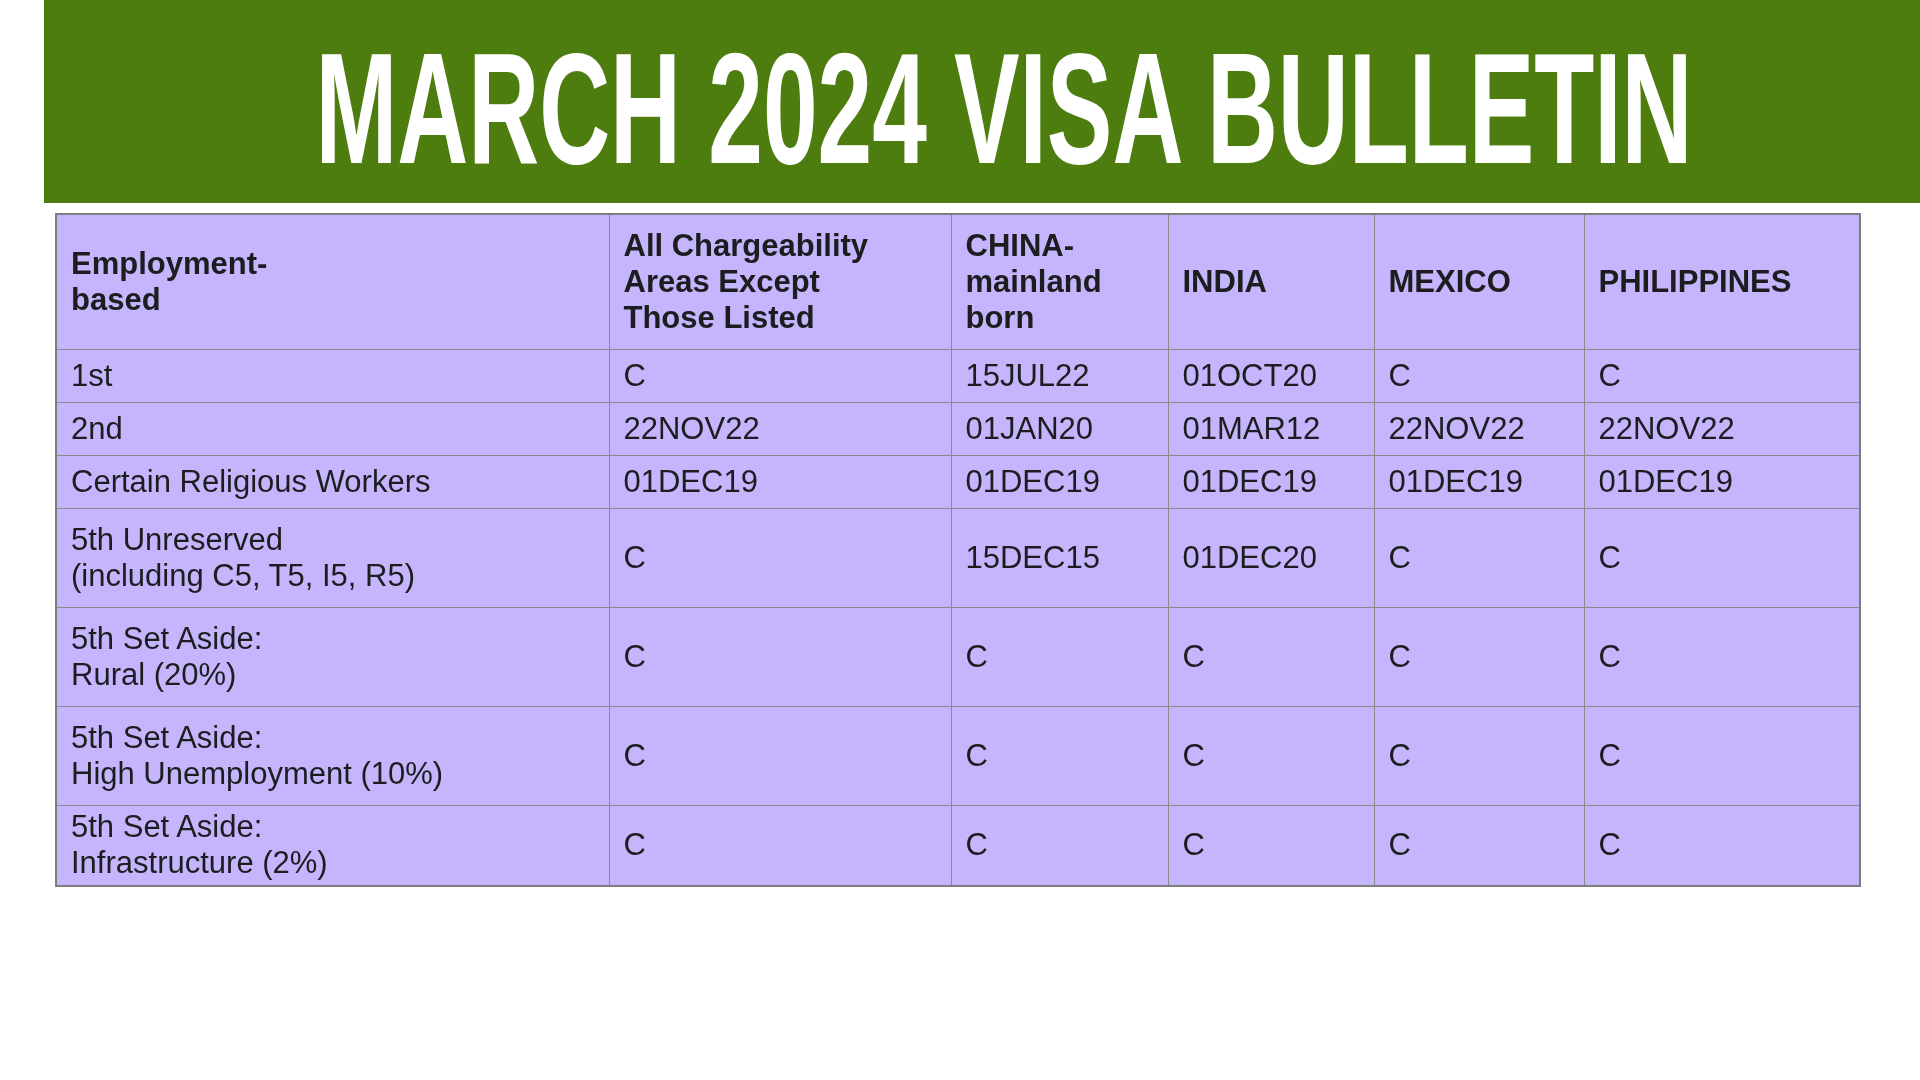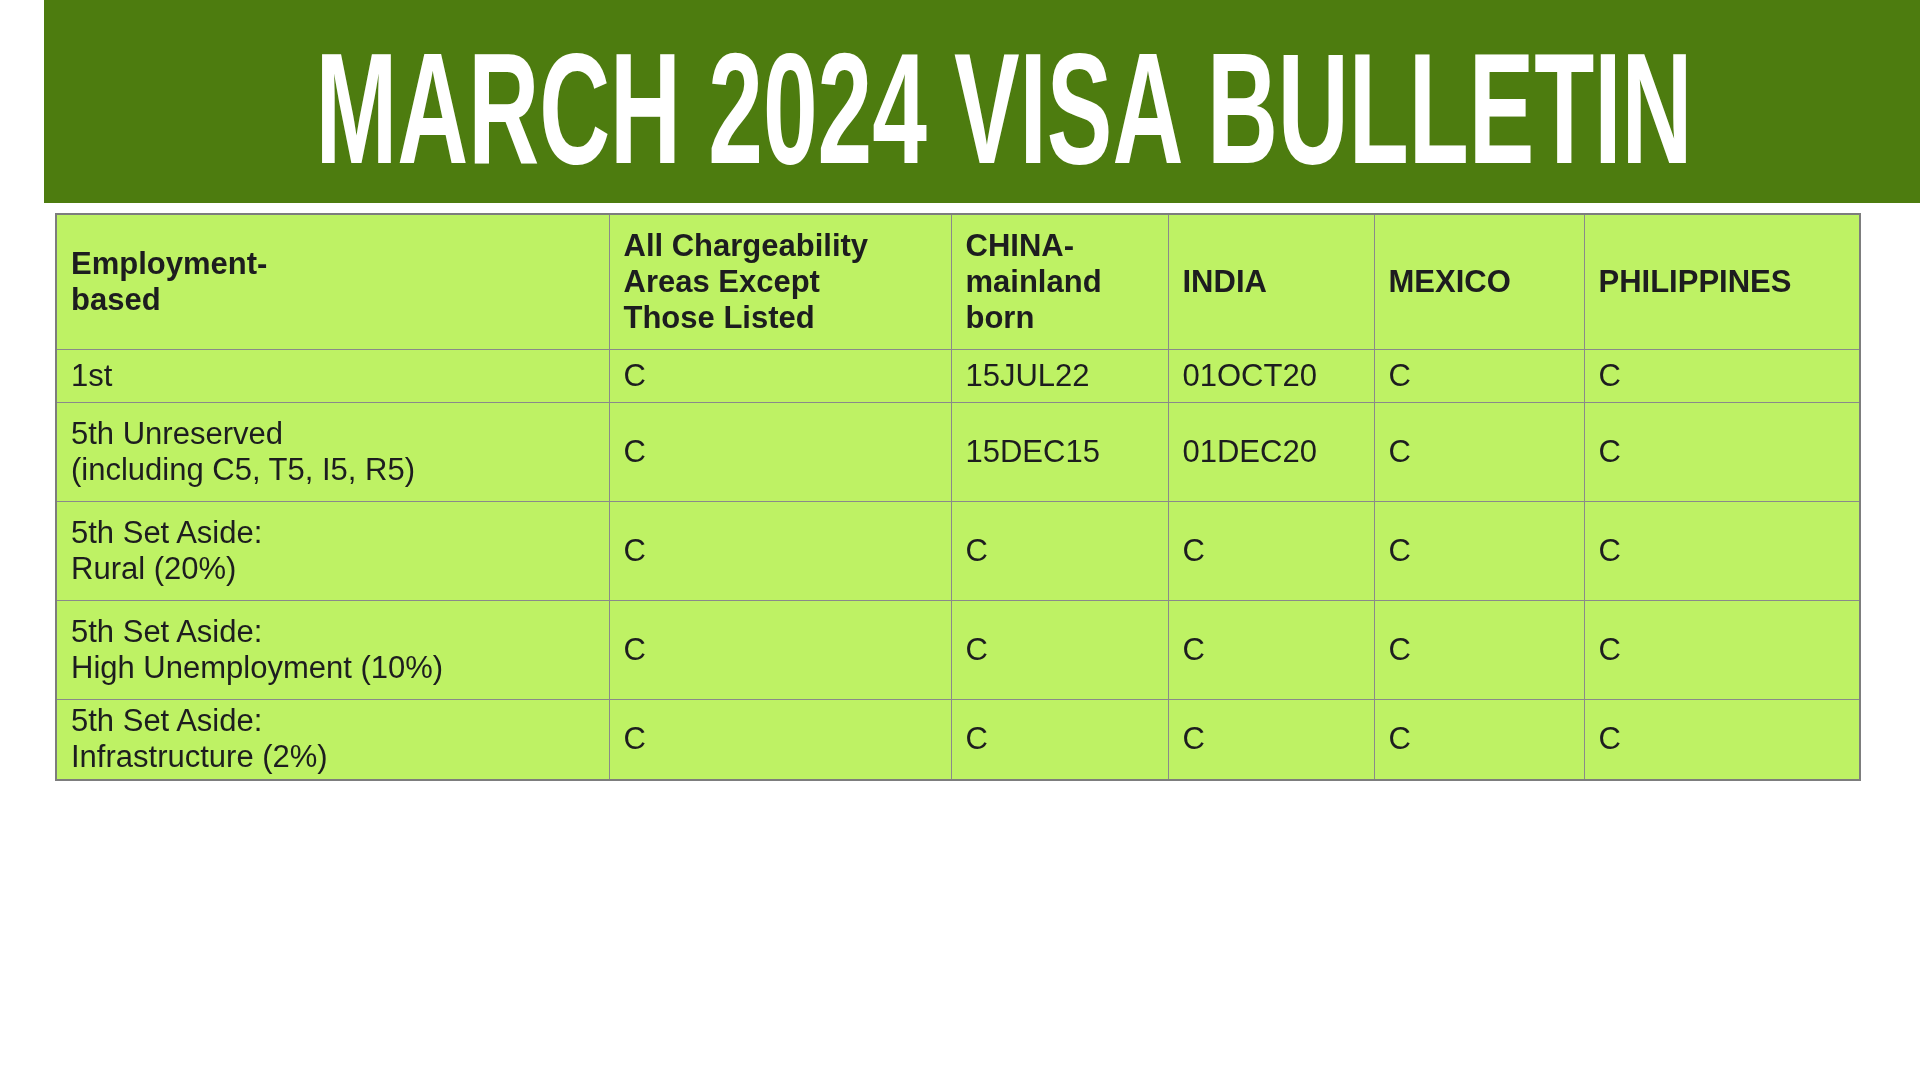--- a/index.html
+++ b/index.html
@@ -23,21 +23,21 @@
   .table-wrap {
     position: absolute;
     left: 55px; top: 213px;
     width: 1804px;
   }
   table {
     width: 1804px;
     table-layout: fixed;
     border-collapse: collapse;
     border: 2px solid #7d7d7d;
-    background: #bef264;
+    background: #c4b5fd;
   }
   th, td {
     border: 1px solid #8a8a8a;
     vertical-align: middle;
     text-align: left;
     padding: 2px 10px 2px 14px;
     font-size: 31px;
     line-height: 36px;
     white-space: pre-line;
     color: #1d1d1f;
@@ -92,20 +92,36 @@
     </thead>
     <tbody>
         <tr class="r-single">
           <td>1st</td>
           <td>C</td>
           <td>15JUL22</td>
           <td>01OCT20</td>
           <td>C</td>
           <td>C</td>
         </tr>
+        <tr class="r-single">
+          <td>2nd</td>
+          <td>22NOV22</td>
+          <td>01JAN20</td>
+          <td>01MAR12</td>
+          <td>22NOV22</td>
+          <td>22NOV22</td>
+        </tr>
+        <tr class="r-single">
+          <td>Certain Religious Workers</td>
+          <td>01DEC19</td>
+          <td>01DEC19</td>
+          <td>01DEC19</td>
+          <td>01DEC19</td>
+          <td>01DEC19</td>
+        </tr>
         <tr class="r-double">
           <td>5th Unreserved
 (including C5, T5, I5, R5)</td>
           <td>C</td>
           <td>15DEC15</td>
           <td>01DEC20</td>
           <td>C</td>
           <td>C</td>
         </tr>
         <tr class="r-double">

